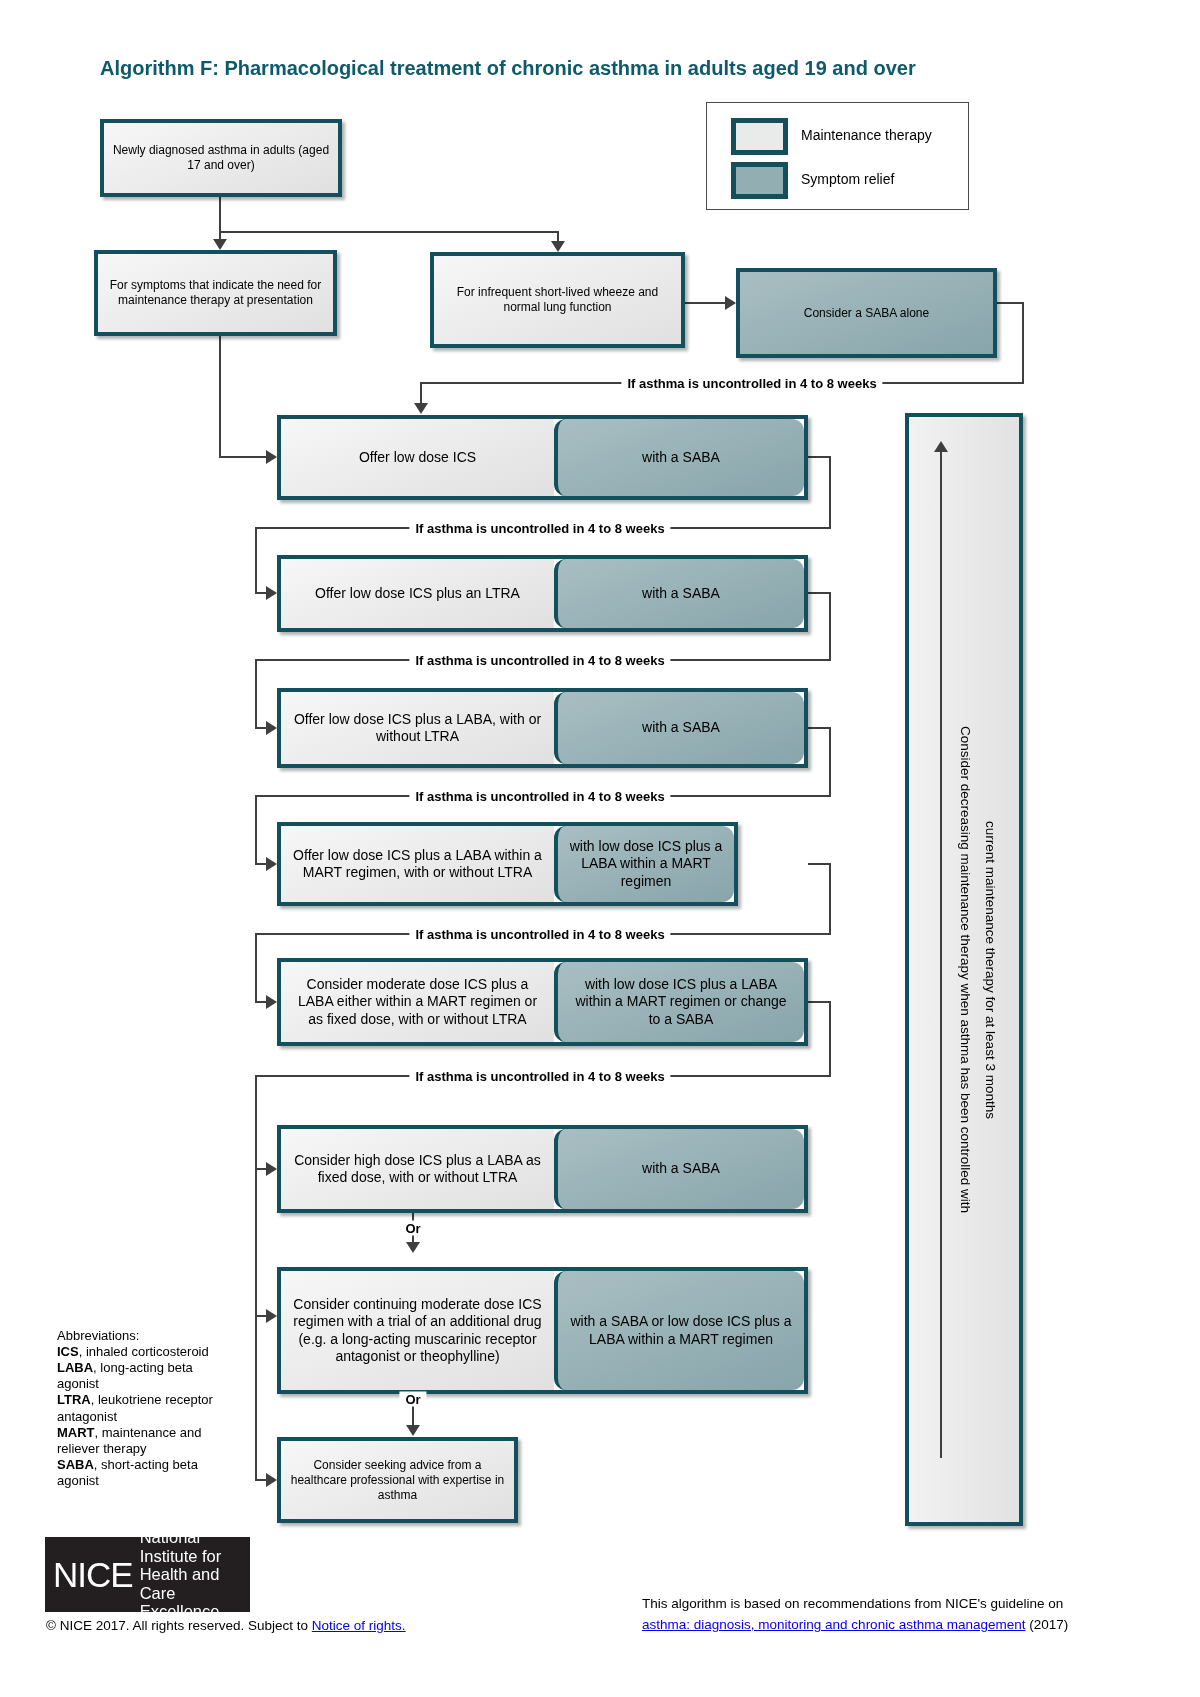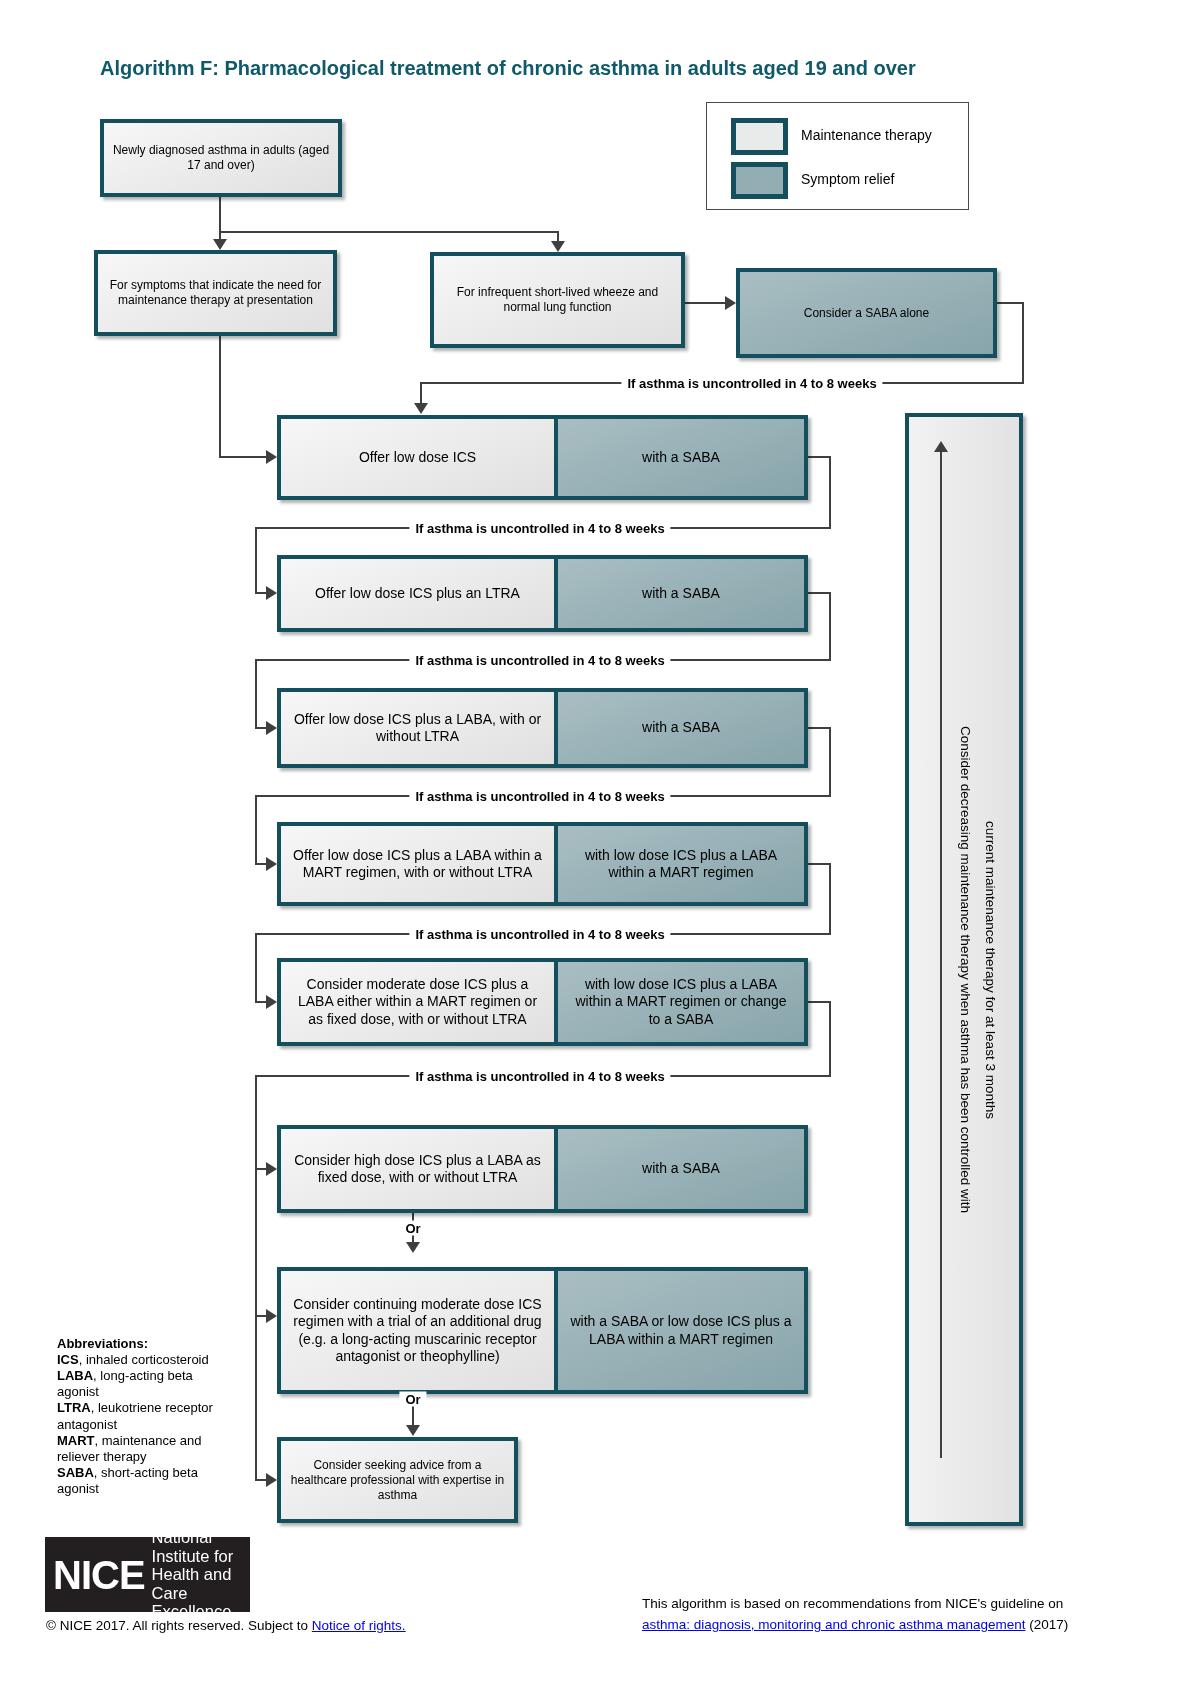--- a/index.html
+++ b/index.html
@@ -20,21 +20,21 @@
   .fill-gray{background:linear-gradient(160deg,#f7f7f7,#e0e0e0);}
   .fill-teal{background:linear-gradient(160deg,#a9bec2,#87a5ab);}
   .step-row{
     position:absolute;border:4px solid #134f5c;
     box-shadow:3px 3px 3px rgba(0,0,0,0.30);
     display:flex;z-index:3;
   }
   .cell{display:flex;align-items:center;justify-content:center;text-align:center;
         font-size:14px;line-height:1.25;padding:4px 10px;}
   .cell-m{width:273px;background:linear-gradient(160deg,#f7f7f7,#e0e0e0);}
-  .cell-r{flex:1;background:linear-gradient(160deg,#a9bec2,#87a5ab);border-left:4px solid #134f5c;}
+  .cell-r{flex:1;background:linear-gradient(160deg,#a9bec2,#87a5ab);border-left:4px solid #134f5c;border-radius:12px;}
   
   .hline{position:absolute;height:2px;background:#3f3f3f;z-index:2;}
   .vline{position:absolute;width:2px;background:#3f3f3f;z-index:2;}
   .ah-r{position:absolute;width:0;height:0;border-top:7px solid transparent;border-bottom:7px solid transparent;border-left:11px solid #3f3f3f;z-index:2;}
   .ah-d{position:absolute;width:0;height:0;border-left:7px solid transparent;border-right:7px solid transparent;border-top:11px solid #3f3f3f;z-index:2;}
   .ah-u{position:absolute;width:0;height:0;border-left:7px solid transparent;border-right:7px solid transparent;border-bottom:11px solid #3f3f3f;z-index:2;}
   .conn-label{
     position:absolute;transform:translate(-50%,-50%);background:#ffffff;
     padding:0 6px;font-size:13px;font-weight:bold;white-space:nowrap;z-index:4;
   }
@@ -48,26 +48,26 @@
     border:4px solid #134f5c;background:linear-gradient(to right,#f2f2f2,#e2e2e2);
     box-shadow:3px 3px 3px rgba(0,0,0,0.30);z-index:1;
   }
   .sidebar-text{
     position:absolute;left:952px;top:413px;height:1113px;width:70px;
     writing-mode:vertical-lr;text-align:center;font-size:13.5px;line-height:1.9;z-index:2;
   }
   .sidebar-text span{display:block;}
   
   .abbrs{position:absolute;left:57px;top:1328px;width:178px;font-size:13px;line-height:1.24;}
-  .abbrs .hd{font-weight:bold;margin-top:8px;}
+  .abbrs .hd{font-weight:normal;}
   .abbrs b{font-weight:bold;}
   
   .nice-logo{position:absolute;left:45px;top:1537px;width:205px;height:75px;background:#231f20;
              display:flex;align-items:center;padding:0 8px;z-index:3;}
-  .nice-acronym{color:#fff;font-size:40px;font-weight:bold;letter-spacing:-1px;line-height:1;}
+  .nice-acronym{color:#fff;font-size:35px;font-weight:normal;letter-spacing:-1px;line-height:1;}
   .nice-sub{color:#fff;font-size:16.5px;line-height:1.12;margin-left:7px;}
   .copyright{position:absolute;left:46px;top:1618px;font-size:13.5px;}
   .attribution{position:absolute;left:642px;top:1594px;font-size:13.5px;line-height:1.55;width:540px;}
   a.doclink{color:#0000ee;text-decoration:underline;cursor:pointer;}
 </style>
 </head>
 <body>
 
 <div id="canvas">
 
@@ -111,21 +111,21 @@
     <div class="cell cell-r">with a SABA</div>
   </div>
   <div class="step-row" style="left:277px;top:555px;width:531px;height:77px;">
     <div class="cell cell-m">Offer low dose ICS plus an LTRA</div>
     <div class="cell cell-r">with a SABA</div>
   </div>
   <div class="step-row" style="left:277px;top:688px;width:531px;height:80px;">
     <div class="cell cell-m">Offer low dose ICS plus a LABA, with or without LTRA</div>
     <div class="cell cell-r">with a SABA</div>
   </div>
-  <div class="step-row" style="left:277px;top:822px;width:531px;height:84px;">
+  <div class="step-row" style="left:277px;top:822px;width:461px;height:84px;">
     <div class="cell cell-m">Offer low dose ICS plus a LABA within a MART regimen, with or without LTRA</div>
     <div class="cell cell-r">with low dose ICS plus a LABA within a MART regimen</div>
   </div>
   <div class="step-row" style="left:277px;top:958px;width:531px;height:88px;">
     <div class="cell cell-m">Consider moderate dose ICS plus a LABA either within a MART regimen or as fixed dose, with or without LTRA</div>
     <div class="cell cell-r">with low dose ICS plus a LABA within a MART regimen or change to a SABA</div>
   </div>
   <div class="step-row" style="left:277px;top:1125px;width:531px;height:88px;">
     <div class="cell cell-m">Consider high dose ICS plus a LABA as fixed dose, with or without LTRA</div>
     <div class="cell cell-r">with a SABA</div>

